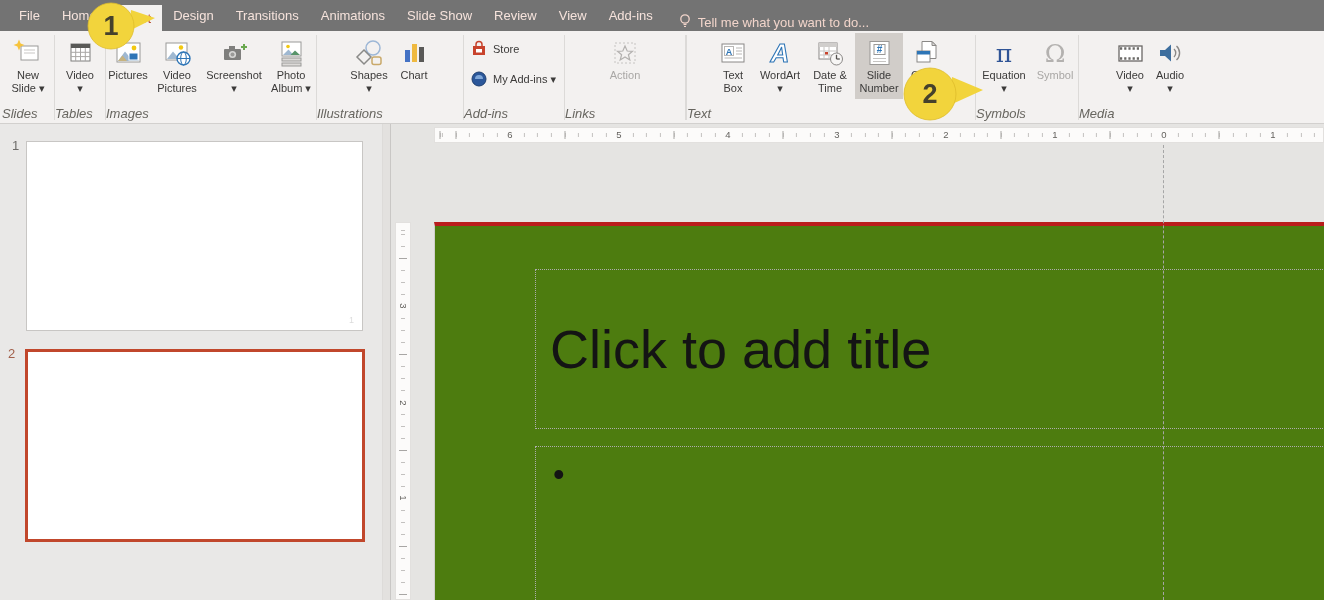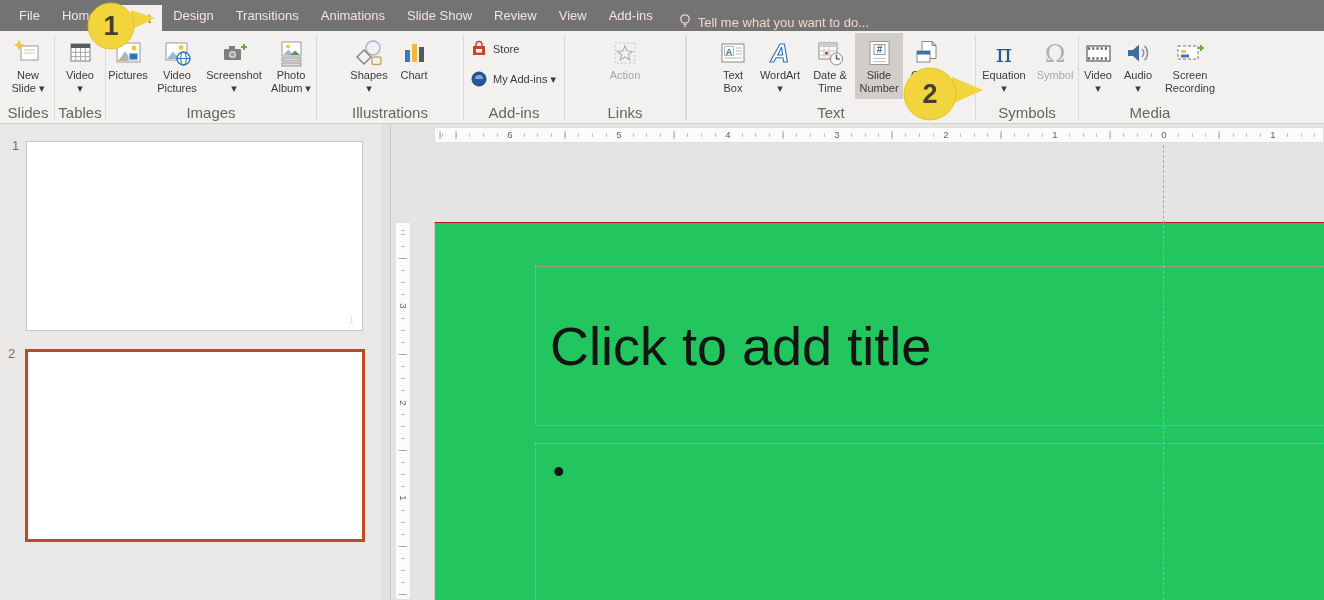--- a/index.html
+++ b/index.html
@@ -9,21 +9,21 @@
   .tabbar{position:absolute;left:0;top:0;width:100%;height:31px;background:#737373;
           display:flex;align-items:flex-end;padding-left:8px;box-sizing:border-box;}
   .tab{padding:0 11px;line-height:31px;font-size:13px;color:#F6E3DC;white-space:nowrap;cursor:default;}
   .tab.active{background:#F3F1F0;color:#B7472A;height:26px;margin-top:5px;line-height:27px;}
   .tellme{display:flex;align-items:center;gap:6px;margin-left:14px;font-size:13px;color:#F2D5CB;}
   
   .ribbon{position:absolute;left:0;top:31px;width:100%;height:92px;background:#F3F1F0;
           border-bottom:1px solid #D2D0CE;display:flex;align-items:stretch;box-sizing:content-box;padding-left:2px;}
   .rgroup{position:relative;display:flex;flex-direction:column;flex:0 0 auto;}
   .gbtns{display:flex;justify-content:center;align-items:flex-start;gap:2px;height:73px;padding-top:2px;box-sizing:border-box;}
-  .glabel{position:absolute;left:0;right:0;bottom:2px;text-align:center;font-size:15px;color:#67655F;}
+  .glabel{position:absolute;left:0;right:0;bottom:2px;font-size:13px;color:#67655F;font-style:italic;}
   .rsep{width:1px;background:#DCDAD8;margin:4px 0 3px 0;flex:0 0 aupx;flex:0 0 1px;}
   .rbtn{display:flex;flex-direction:column;align-items:center;padding-top:3px;height:66px;box-sizing:border-box;border-radius:0;}
   .rbtn .ric{height:33px;display:flex;align-items:center;justify-content:center;}
   .rbl{font-size:11px;line-height:12.5px;color:#3B3A39;white-space:nowrap;}
   .rbtn.disabled .rbl{color:#A9A7A5;}
   .rbtn.hl{background:#D1CDC9;}
   .rsmallcol{display:flex;flex-direction:column;gap:10px;padding:8px 0 0 6px;align-items:flex-start;}
   .rsmall{display:flex;align-items:center;gap:5px;font-size:11px;color:#3B3A39;white-space:nowrap;}
   
   .leftpanel{position:absolute;left:0;top:124px;width:390px;bottom:0;background:#E9E8E7;}
@@ -42,21 +42,21 @@
             repeating-linear-gradient(to right,#A8A6A4 0 1px,transparent 1px 54.5px),
             repeating-linear-gradient(to right,#C3C1BF 0 1px,transparent 1px 13.63px);
           background-size:auto 8px,auto 4px;background-position:20.5px 3px,6.9px 5px;background-repeat:repeat-x;}
   .hnum{position:absolute;top:1px;font-size:9.5px;color:#64625E;background:#FCFBFA;padding:0 2px;transform:translateX(-50%);line-height:12px;}
   .vruler{position:absolute;left:4px;top:98px;width:14px;bottom:0;background-color:#FCFBFA;border:1px solid #E2E0DE;
           background-image:
             repeating-linear-gradient(to bottom,#A8A6A4 0 1px,transparent 1px 48px),
             repeating-linear-gradient(to bottom,#C3C1BF 0 1px,transparent 1px 12px);
           background-size:8px auto,4px auto;background-position:3px 35px,5px 11px;background-repeat:repeat-y;}
   .vnum{position:absolute;left:0;width:14px;text-align:center;font-size:9.5px;color:#64625E;background:#FCFBFA;transform:rotate(90deg);line-height:14px;}
-  .canvas{position:absolute;left:43px;top:98px;right:0;bottom:0;background:#22c55e;border-left:1px solid #D0CECC;border-top:1px solid #b91c1c;overflow:hidden;}
+  .canvas{position:absolute;left:43px;top:98px;right:0;bottom:0;background:#4d7c0f;border-left:1px solid #D0CECC;border-top:4px solid #b91c1c;overflow:hidden;}
   .ph{position:absolute;border:1px dotted #ADADAD;box-sizing:border-box;}
   .titlebox{left:100px;top:43px;width:1040px;height:160px;display:flex;align-items:center;}
   .titletext{margin-left:14px;font-size:54px;font-weight:300;color:#141414;}
   .bodybox{left:100px;top:220px;width:1040px;height:340px;}
   .bodytext{display:flex;gap:15px;margin:9px 0 0 17px;font-size:33px;color:#141414;}
   .guide{position:absolute;left:772px;top:21px;bottom:0;width:0;border-left:1px dashed #A6A6A6;}
   
   .callout{position:absolute;z-index:50;}
   .callout text{font-weight:bold;fill:#45412C;font-family:"Liberation Sans",sans-serif;}
 </style>
@@ -378,33 +378,20 @@
           <span class="ric">
               <svg width="30" height="30">
                 <polygon points="5,12 10,12 16,6.5 16,23.5 10,18 5,18" fill="#3D6E9E"></polygon>
                 <path d="M19 11 a5.5 5.5 0 0 1 0 8" stroke="#8A8886" fill="none" stroke-width="1.4"></path>
                 <path d="M21.5 8 a9.5 9.5 0 0 1 0 14" stroke="#8A8886" fill="none" stroke-width="1.4"></path>
               </svg>
             </span>
           <span class="rbl">Audio</span>
           <span class="rbl">▾</span>
         </div>
-        <div class="rbtn" style="width:62px">
-          <span class="ric">
-              <svg width="30" height="30">
-                <rect x="3" y="8" width="20" height="13" fill="#fff" stroke="#77756F" stroke-dasharray="3 2"></rect>
-                <rect x="6" y="12" width="5" height="3" fill="#E9C46A"></rect>
-                <rect x="6" y="16.5" width="8" height="3" fill="#4472C4"></rect>
-                <line x1="26" y1="7" x2="26" y2="13" stroke="#6AA84F" stroke-width="2"></line>
-                <line x1="23" y1="10" x2="29" y2="10" stroke="#6AA84F" stroke-width="2"></line>
-              </svg>
-            </span>
-          <span class="rbl">Screen</span>
-          <span class="rbl">Recording</span>
-        </div>
       </div>
       <div class="glabel">Media</div>
     </div>
 
   </div>
 
   <div class="leftpanel">
     <span class="thumbnum num1">1</span>
     <div class="thumb thumb1">
       <span class="corner-num">1</span>

